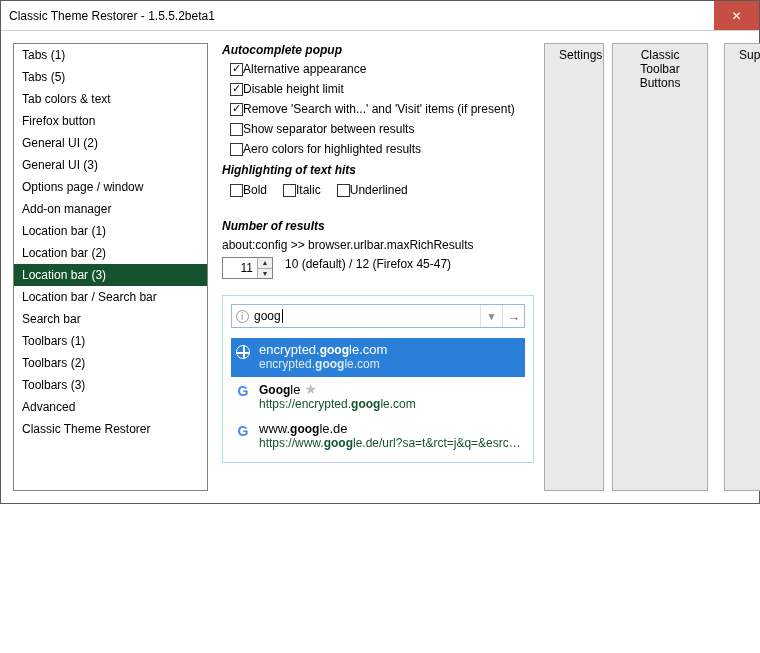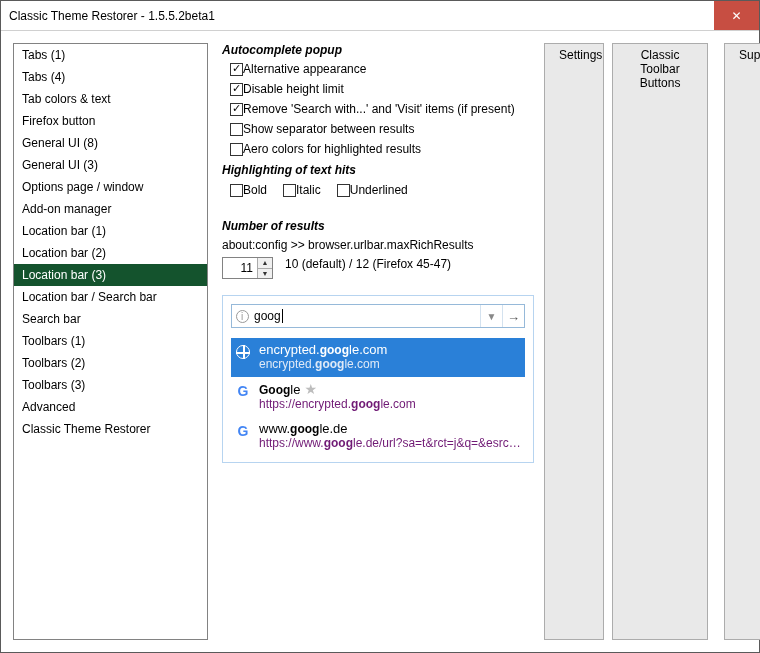--- a/index.html
+++ b/index.html
@@ -1,17 +1,17 @@
 <!DOCTYPE html>
 <html><head>
 <meta charset="utf-8">
 <style>
   * { box-sizing: border-box; font-family: "Segoe UI", Tahoma, sans-serif; font-size: 12px; }
   body { margin: 0; background: #fff; }
-  .window { width: 760px; height: 653px; border: 1px solid #5a5a5a; background: #fff; display: flex; flex-direction: column; }
+  .window { width: 760px; height: 504px; border: 1px solid #5a5a5a; background: #fff; display: flex; flex-direction: column; }
   .titlebar { height: 30px; background: #fff; display: flex; align-items: center; padding-left: 8px; border-bottom: 1px solid #d0d0d0; }
   .titlebar-title { flex: 1; color: #000; font-size: 12px; }
   .titlebar-close { width: 45px; height: 29px; background: #c74e42; color: #fff; display: flex; align-items: center; justify-content: center; font-size: 13px; }
   .body { flex: 1; display: flex; flex-direction: row; padding: 12px; gap: 10px; }
   .main-row { flex: 1; display: flex; gap: 14px; }
   .sidebar { width: 195px; border: 1px solid #828282; background: #fff; overflow: hidden; }
   .sidebar-item { padding: 4px 8px; cursor: default; color: #000; }
   .sidebar-item.selected { background: #14532d; color: #fff; }
   .content { flex: 1; display: flex; flex-direction: column; }
   .section-title { font-weight: bold; font-style: italic; margin-bottom: 2px; }
@@ -31,21 +31,21 @@
   .urlbar .info-icon { width: 20px; display:flex; align-items:center; justify-content:center; }
   .urlbar .info-icon span { width:13px; height:13px; border:1px solid #999; border-radius:50%; color:#999; font-size:10px; line-height:11px; text-align:center; }
   .dd-btn, .go-btn { width:22px; height:100%; display:flex; align-items:center; justify-content:center; color:#777; border-left:1px solid #d4e2ef; }
   .caret-down { font-size: 10px; color:#888; }
   .arrow-right { font-size: 13px; color:#555; }
   .ac-list { margin-top: 10px; }
   .ac-item { display:flex; align-items:flex-start; gap:8px; padding:4px 4px 6px 4px; }
   .ac-item .favicon { width:16px; height:16px; flex:0 0 16px; margin-top:2px; display:flex; align-items:center; justify-content:center; }
   .ac-item.selected { background:#2a80d8; color:#fff; }
   .ac-title { font-size:13px; }
-  .ac-url { font-size:12px; color:#701a75; }
+  .ac-url { font-size:12px; color:#14532d; }
   .ac-item.selected .ac-url { color:#dfe9f7; }
   .bold { font-weight: bold; }
   .star { color:#bdbdbd; font-size:14px; margin-left:4px; }
   .globe { width:14px;height:14px;border:1.5px solid #fff;border-radius:50%;position:relative; }
   .globe::before{content:"";position:absolute;left:6px;top:-1px;bottom:-1px;width:1.5px;background:#fff;}
   .globe::after{content:"";position:absolute;top:6px;left:-1px;right:-1px;height:1.5px;background:#fff;}
   .gicon { font-weight:bold; font-size:14px; font-family: Arial, sans-serif; }
   .gB{color:#4285F4}
   .footer { display:flex; gap:8px; }
   .footer .spacer { flex:1; }
@@ -61,24 +61,24 @@
     <div class="titlebar-close">
       <span>✕</span>
     </div>
   </div>
 
   <div class="body">
     <div class="main-row">
 
       <div class="sidebar" id="sidebar">
           <div class="sidebar-item">Tabs (1)</div>
-          <div class="sidebar-item">Tabs (4)</div>
+          <div class="sidebar-item">Tabs (5)</div>
           <div class="sidebar-item">Tab colors &amp; text</div>
           <div class="sidebar-item">Firefox button</div>
-          <div class="sidebar-item">General UI (8)</div>
+          <div class="sidebar-item">General UI (2)</div>
           <div class="sidebar-item">General UI (3)</div>
           <div class="sidebar-item">Options page / window</div>
           <div class="sidebar-item">Add-on manager</div>
           <div class="sidebar-item">Location bar (1)</div>
           <div class="sidebar-item">Location bar (2)</div>
           <div class="sidebar-item selected">Location bar (3)</div>
           <div class="sidebar-item">Location bar / Search bar</div>
           <div class="sidebar-item">Search bar</div>
           <div class="sidebar-item">Toolbars (1)</div>
           <div class="sidebar-item">Toolbars (2)</div>

